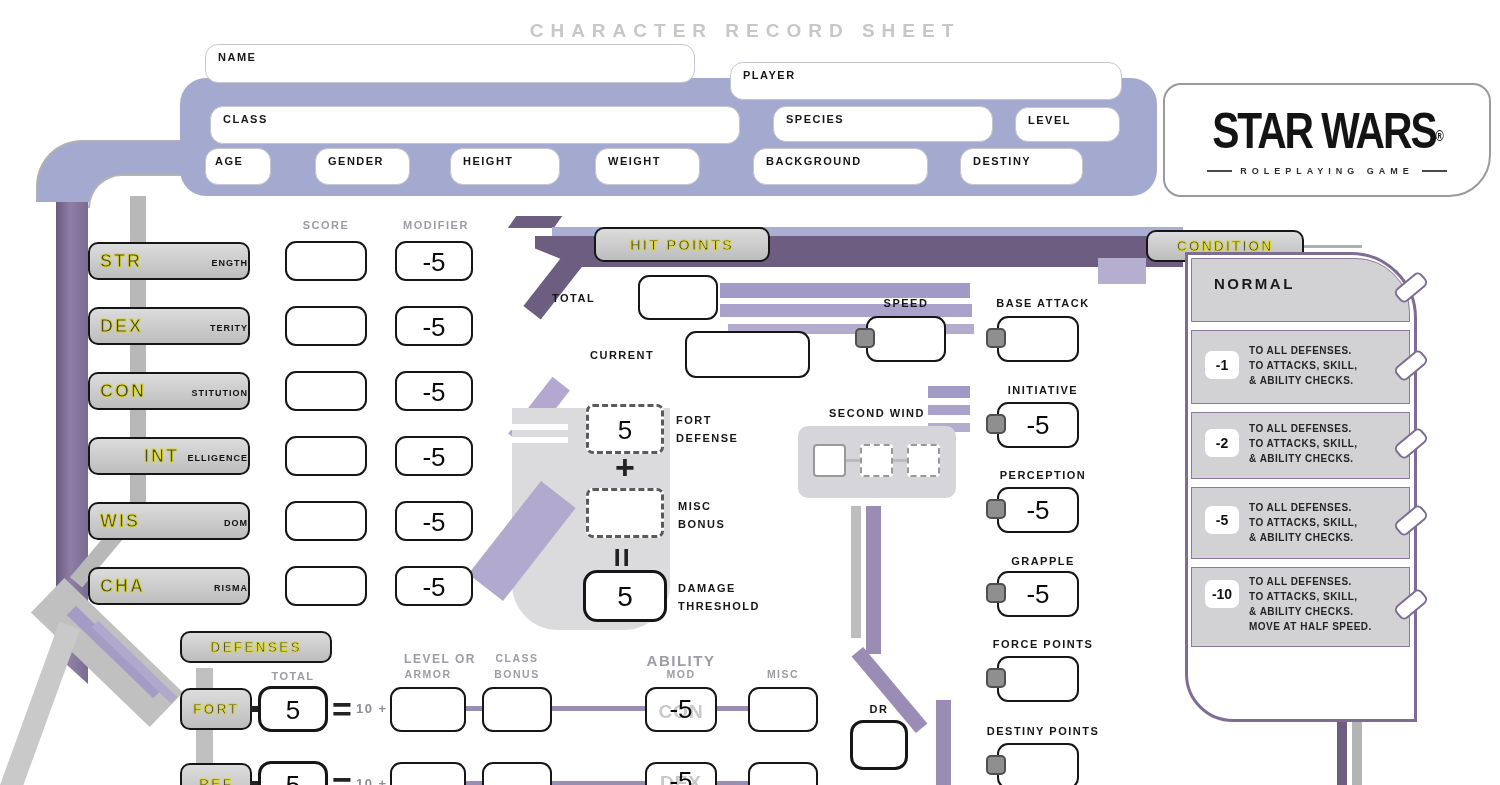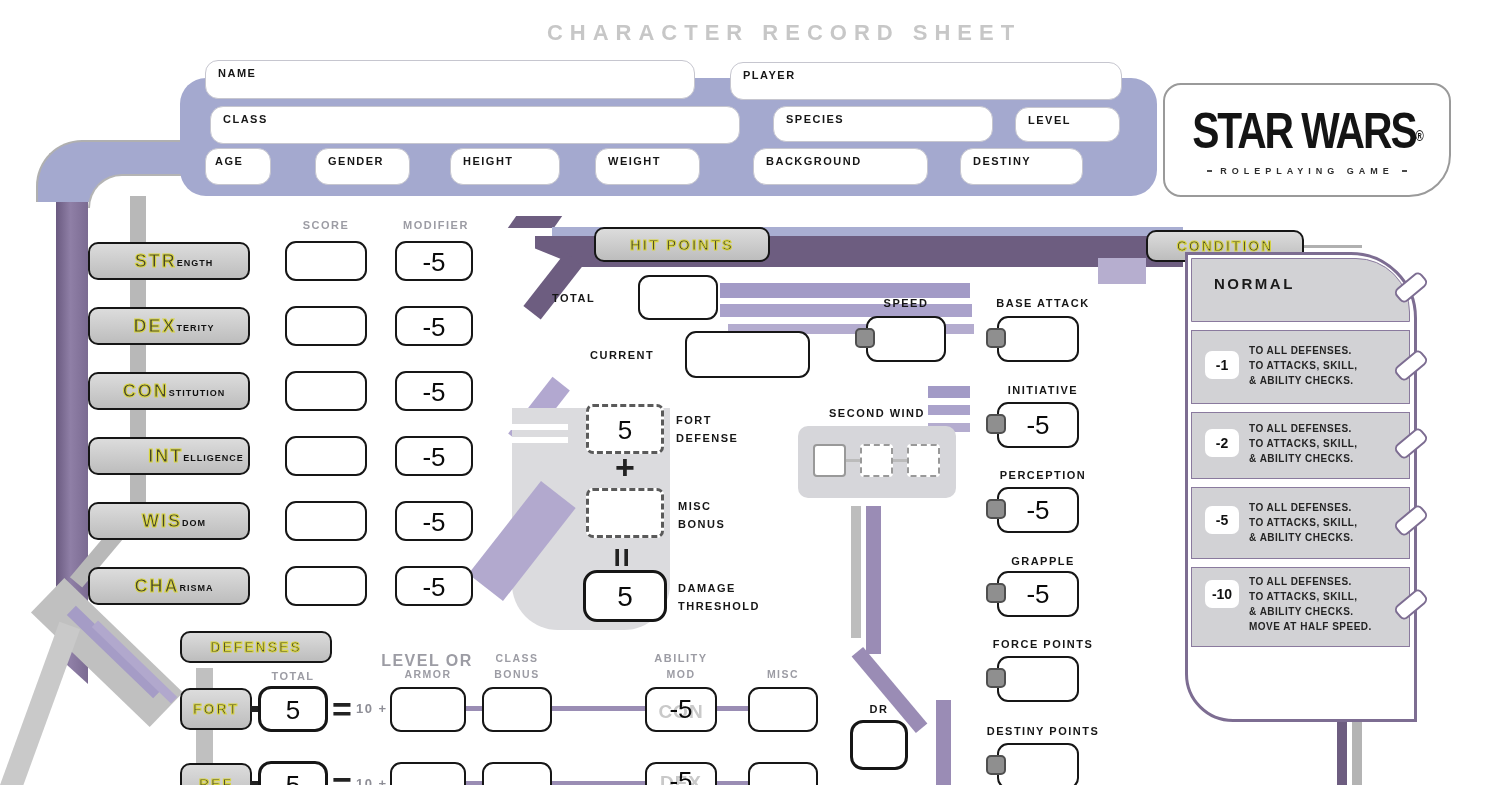--- a/index.html
+++ b/index.html
@@ -9,21 +9,21 @@
     background:#fff; font-family:"Liberation Sans", sans-serif;
   }
   .abs  { position:absolute; }
   .lbl  { position:absolute; font-weight:bold; font-size:11px; letter-spacing:1.5px; color:#161616; white-space:nowrap; }
   .glbl { position:absolute; font-weight:bold; font-size:11px; letter-spacing:1.5px; color:#9c9ca4; white-space:nowrap; }
   .ctr  { transform:translateX(-50%); }
   .box  { position:absolute; background:#fff; border:2.5px solid #161616; border-radius:11px; }
   .num  { position:absolute; left:0; width:100%; text-align:center; font-size:26px; color:#0a0a0a; }
   .pill { position:absolute; background:linear-gradient(180deg,#dcdcdc,#bdbdbd); border:2.5px solid #161616; border-radius:10px;
           display:flex; align-items:center; justify-content:center; }
-  .pill-l { justify-content:center; padding-left:10px; }
+  .pill-l { justify-content:space-between; padding-left:10px; }
   .yl   { font-weight:bold; color:#45452b; -webkit-text-stroke:1.1px #d8d440; letter-spacing:2px; white-space:nowrap; }
   .sfx  { font-weight:bold; font-size:9px; letter-spacing:1px; color:#111; margin-top:4px; }
   .tab  { position:absolute; width:20px; height:20px; background:#8f8f8f; border:2px solid #4f4f4f; border-radius:5px; }
   .dashbox { position:absolute; background:#fff; border:3px dashed #5a5a5a; border-radius:7px; }
   .crow { position:absolute; left:1191px; width:219px; background:#d2d2d5; border:1.5px solid #8a7a9e; }
   .cliptab { position:absolute; right:-19px; width:34px; height:17px; background:#fff; border:2.5px solid #7d6d92;
              border-radius:6px; transform:rotate(-40deg); }
   .ctext { position:absolute; left:57px; font-weight:bold; font-size:10px; letter-spacing:0.5px; color:#242424; line-height:15px; white-space:nowrap; }
   .chip { position:absolute; left:13px; width:34px; height:28px; background:#fff; border-radius:7px;
           font-weight:bold; font-size:14px; color:#111; display:flex; align-items:center; justify-content:center; }
@@ -69,25 +69,25 @@
   <div class="dec" style="left:512px;top:408px;width:158px;height:222px;background:#dbdbde;border-radius:0 0 46px 46px;"></div>
   <div class="dec" style="left:506px;top:424px;width:62px;height:6px;background:#fff;"></div>
   <div class="dec" style="left:506px;top:437px;width:62px;height:6px;background:#fff;"></div>
   <div class="dec" style="left:500px;top:482px;width:44px;height:118px;background:#b2a9ce;transform:rotate(38deg);"></div>
 
   <div class="dec" style="left:851px;top:506px;width:10px;height:132px;background:#bdbdbd;"></div>
   <div class="dec" style="left:866px;top:506px;width:15px;height:148px;background:#9a8cb5;"></div>
   <div class="dec" style="left:882px;top:640px;width:15px;height:100px;background:#9a8cb5;transform:rotate(-40deg);"></div>
   <div class="dec" style="left:936px;top:700px;width:15px;height:85px;background:#9a8cb5;"></div>
 
-  <div class="abs" style="left:784px;top:20px;transform:translateX(-50%);font-weight:bold;font-size:22px;letter-spacing:7px;color:#c7c7c7;white-space:nowrap;">CHARACTER RECORD SHEET</div>
+  <div class="abs" style="left:745px;top:20px;transform:translateX(-50%);font-weight:bold;font-size:19px;letter-spacing:7px;color:#c7c7c7;white-space:nowrap;">CHARACTER RECORD SHEET</div>
 
   <div class="abs" style="left:180px;top:78px;width:977px;height:118px;background:#a4a9cf;border-radius:26px;"></div>
 
-  <div class="field" style="left:205px;top:60px;width:490px;height:39px;">
+  <div class="field" style="left:205px;top:44px;width:490px;height:39px;">
     <span class="flabel">NAME</span>
     <span class="abs" style="left:70px;top:18px;"></span>
   </div>
   <div class="field" style="left:730px;top:62px;width:392px;height:38px;">
     <span class="flabel">PLAYER</span>
   </div>
   <div class="field" style="left:210px;top:106px;width:530px;height:38px;">
     <span class="flabel">CLASS</span>
   </div>
   <div class="field" style="left:773px;top:106px;width:220px;height:36px;">
@@ -108,21 +108,21 @@
   <div class="field" style="left:595px;top:148px;width:105px;height:37px;">
     <span class="flabel">WEIGHT</span>
   </div>
   <div class="field" style="left:753px;top:148px;width:175px;height:37px;">
     <span class="flabel">BACKGROUND</span>
   </div>
   <div class="field" style="left:960px;top:148px;width:123px;height:37px;">
     <span class="flabel">DESTINY</span>
   </div>
 
-  <div class="abs" style="left:1163px;top:83px;width:288px;height:114px;background:#fff;border:2.5px solid #9a9a9a;border-radius:18px 18px 42px 18px;">
+  <div class="abs" style="left:1163px;top:83px;width:328px;height:114px;background:#fff;border:2.5px solid #9a9a9a;border-radius:18px 18px 42px 18px;">
     <div style="text-align:center;margin-top:24px;font-weight:bold;font-size:40px;letter-spacing:-2px;transform:scale(1.02,1.25);color:#141414;white-space:nowrap;"><span>STAR WARS</span><span style="font-size:11px;vertical-align:6px;">®</span></div>
     <div style="display:flex;align-items:center;gap:8px;margin:12px 42px 0;">
       <div style="flex:1;height:2px;background:#4a4a4a;"></div>
       <div style="font-size:9px;font-weight:bold;letter-spacing:5px;color:#2e2e2e;white-space:nowrap;">ROLEPLAYING GAME</div>
       <div style="flex:1;height:2px;background:#4a4a4a;"></div>
     </div>
   </div>
 
   <div class="glbl ctr" style="left:326px;top:219px;">SCORE</div>
   <div class="glbl ctr" style="left:436px;top:219px;">MODIFIER</div>
@@ -326,25 +326,25 @@
 
 
   <div class="dec" style="left:1337px;top:722px;width:10px;height:63px;background:#6d5d80;"></div>
   <div class="dec" style="left:1352px;top:722px;width:10px;height:63px;background:#b4b4b4;"></div>
 
   <div class="pill" style="left:180px;top:631px;width:152px;height:32px;">
       <span class="yl" style="font-size:14px;">DEFENSES</span>
     </div>
 
   <div class="glbl ctr" style="left:293px;top:670px;">TOTAL</div>
-  <div class="glbl ctr" style="left:427px;top:652px;font-size:16px;">LEVEL OR</div>
+  <div class="glbl ctr" style="left:440px;top:652px;font-size:12px;">LEVEL OR</div>
   <div class="glbl ctr" style="left:428px;top:668px;font-size:10.5px;">ARMOR</div>
   <div class="glbl ctr" style="left:517px;top:652px;font-size:10.5px;">CLASS</div>
   <div class="glbl ctr" style="left:517px;top:668px;font-size:10.5px;">BONUS</div>
-  <div class="glbl ctr" style="left:681px;top:652px;font-size:11px;">ABILITY</div>
+  <div class="glbl ctr" style="left:681px;top:652px;font-size:15px;">ABILITY</div>
   <div class="glbl ctr" style="left:681px;top:668px;font-size:10.5px;">MOD</div>
   <div class="glbl ctr" style="left:783px;top:668px;font-size:10.5px;">MISC</div>
 
   <div class="pill" style="left:180px;top:688px;width:72px;height:42px;">
       <span class="yl" style="font-size:14px;">FORT</span>
     </div>
   <div class="dec" style="left:250px;top:706px;width:10px;height:6px;background:#222;"></div>
   <div class="box" style="left:258px;top:686px;width:70px;height:46px;border-width:3px;border-radius:13px;">
       <span class="num" style="top:6px;">5</span>
     </div>

